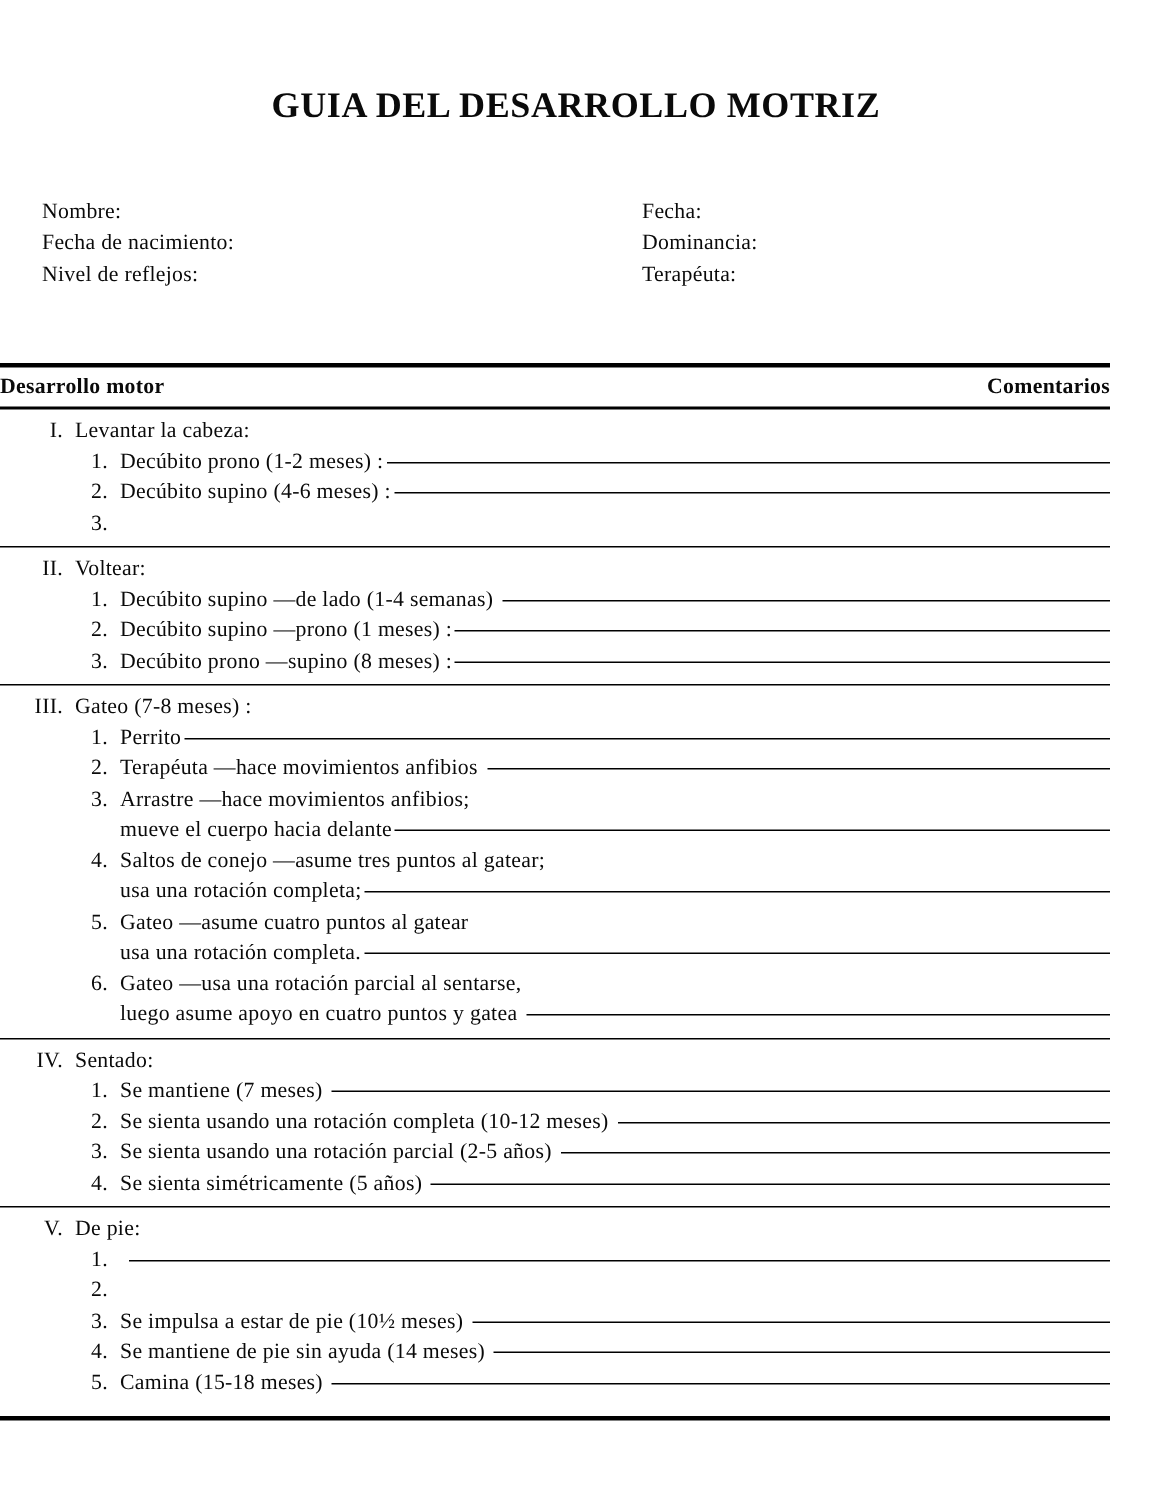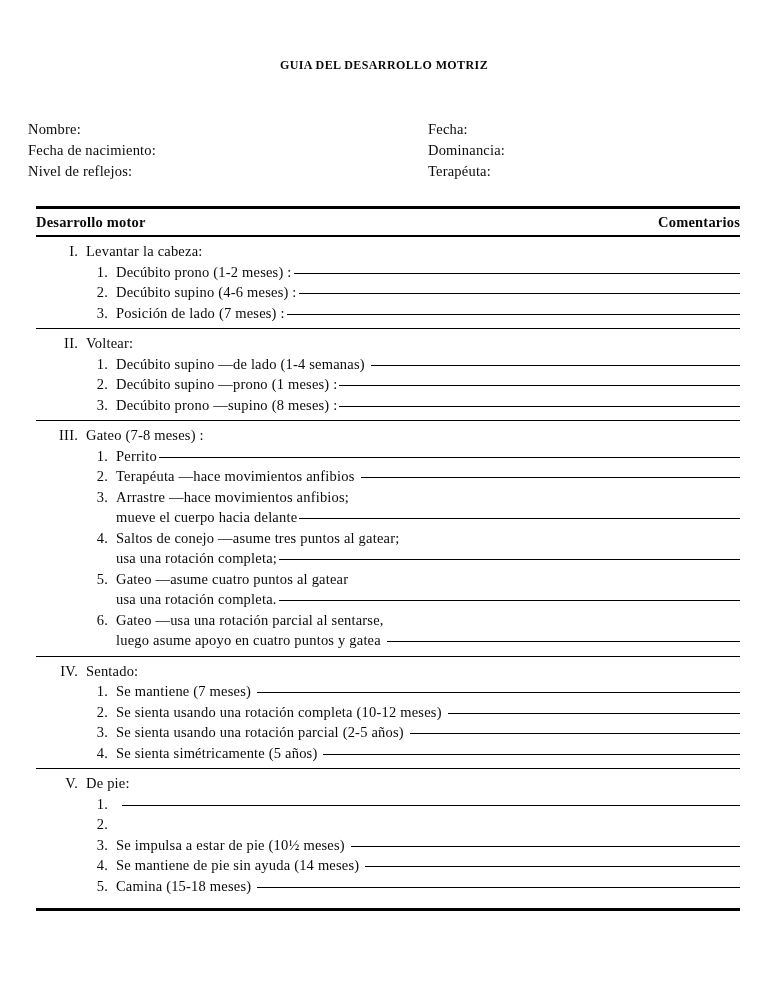--- a/index.html
+++ b/index.html
@@ -20,21 +20,21 @@
     position: absolute;
     left: 0; top: 0;
     width: 768px;
     height: 994px;
     padding: 0;
   }
 
   
   .doc-title {
     text-align: center;
-    font-size: 12px;
+    font-size: 24px;
     font-weight: bold;
     letter-spacing: 0.4px;
     margin: 0;
     padding-top: 58px;
     font-family: "Liberation Serif", "DejaVu Serif", serif;
   }
 
   
   .header-fields {
     margin-top: 46px;
@@ -47,22 +47,21 @@
   .field-col-left { width: 400px; }
   .field-col-right { flex: 1; }
   .field-row {
     white-space: nowrap;
     letter-spacing: 0.2px;
     padding-bottom: 1px;
   }
 
   
   .table-wrap {
-    margin-top: 24px;
-    padding-left: 36px;
+    margin-top: 48px;
     padding-right: 28px;
   }
   .rule-thick-top {
     border-top: 3px solid #000;
     height: 0;
   }
   .rule-mid {
     border-top: 2px solid #000;
     height: 0;
   }
@@ -207,24 +206,20 @@
             </li>
             <li class="item">
               <span class="item-num">2.</span>
               <span class="item-body">
                 <span class="item-text">Decúbito supino (4-6 meses) :</span>
                 <span class="leader"></span>
               </span>
             </li>
             <li class="item">
               <span class="item-num">3.</span>
-              <span class="item-body">
-                <span class="item-text">Posición de lado (7 meses) :</span>
-                <span class="leader"></span>
-              </span>
             </li>
           </ul>
         </div>
         <div class="rule-thin"></div>
         <div class="section">
           <div class="section-title-row">
             <span class="roman">II.</span>
             <span class="section-title-text">Voltear:</span>
           </div>
           <ul class="items">

